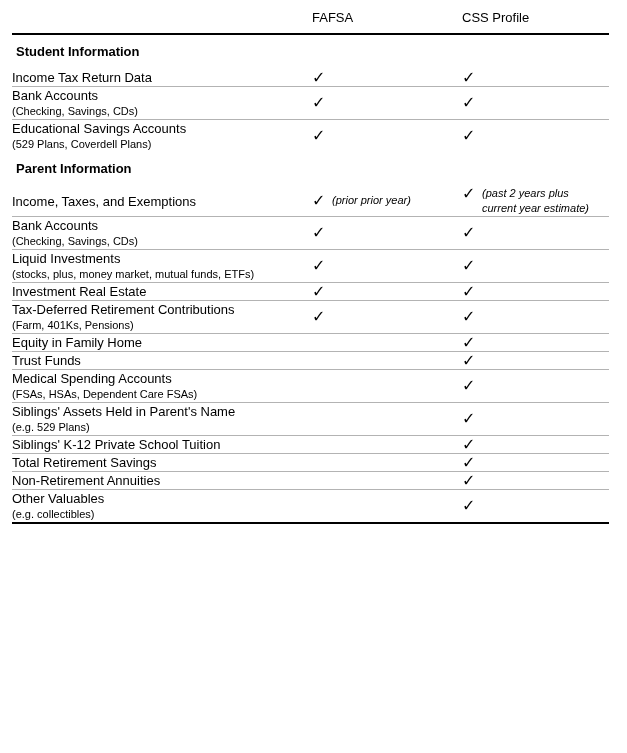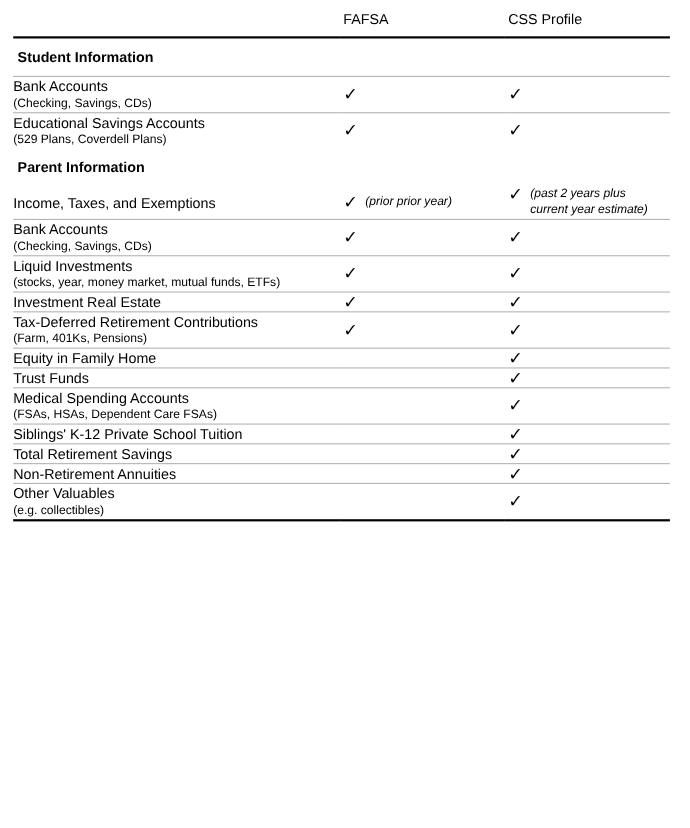--- a/index.html
+++ b/index.html
@@ -130,20 +130,35 @@
     <tr>
       <th class="h-label"></th>
       <th class="h-fafsa">FAFSA</th>
       <th class="h-css">CSS Profile</th>
     </tr>
   </thead>
   <tbody id="table-body">
       <tr class="section thick-top">
         <td colspan="3">Student Information</td>
       </tr>
+      <tr class="item no-rule">
+        <td class="cell-label">
+          <div class="label-main">Income Tax Return Data</div>
+        </td>
+        <td class="cell-mark">
+          <div class="mark-wrap align-mid">
+            <span class="check">✓</span>
+          </div>
+        </td>
+        <td class="cell-mark">
+          <div class="mark-wrap align-mid">
+            <span class="check">✓</span>
+          </div>
+        </td>
+      </tr>
       <tr class="item">
         <td class="cell-label">
           <div class="label-main">Bank Accounts</div>
           <div class="label-sub">(Checking, Savings, CDs)</div>
         </td>
         <td class="cell-mark">
           <div class="mark-wrap align-mid">
             <span class="check">✓</span>
           </div>
         </td>
@@ -202,21 +217,21 @@
         </td>
         <td class="cell-mark">
           <div class="mark-wrap align-mid">
             <span class="check">✓</span>
           </div>
         </td>
       </tr>
       <tr class="item">
         <td class="cell-label">
           <div class="label-main">Liquid Investments</div>
-          <div class="label-sub">(stocks, year, money market, mutual funds, ETFs)</div>
+          <div class="label-sub">(stocks, plus, money market, mutual funds, ETFs)</div>
         </td>
         <td class="cell-mark">
           <div class="mark-wrap align-mid">
             <span class="check">✓</span>
           </div>
         </td>
         <td class="cell-mark">
           <div class="mark-wrap align-mid">
             <span class="check">✓</span>
           </div>
@@ -294,20 +309,36 @@
           </div>
         </td>
         <td class="cell-mark">
           <div class="mark-wrap align-mid">
             <span class="check">✓</span>
           </div>
         </td>
       </tr>
       <tr class="item">
         <td class="cell-label">
+          <div class="label-main">Siblings' Assets Held in Parent's Name</div>
+          <div class="label-sub">(e.g. 529 Plans)</div>
+        </td>
+        <td class="cell-mark">
+          <div class="mark-wrap align-mid">
+            <span class="check empty">✓</span>
+          </div>
+        </td>
+        <td class="cell-mark">
+          <div class="mark-wrap align-mid">
+            <span class="check">✓</span>
+          </div>
+        </td>
+      </tr>
+      <tr class="item">
+        <td class="cell-label">
           <div class="label-main">Siblings' K-12 Private School Tuition</div>
         </td>
         <td class="cell-mark">
           <div class="mark-wrap align-mid">
             <span class="check empty">✓</span>
           </div>
         </td>
         <td class="cell-mark">
           <div class="mark-wrap align-mid">
             <span class="check">✓</span>

